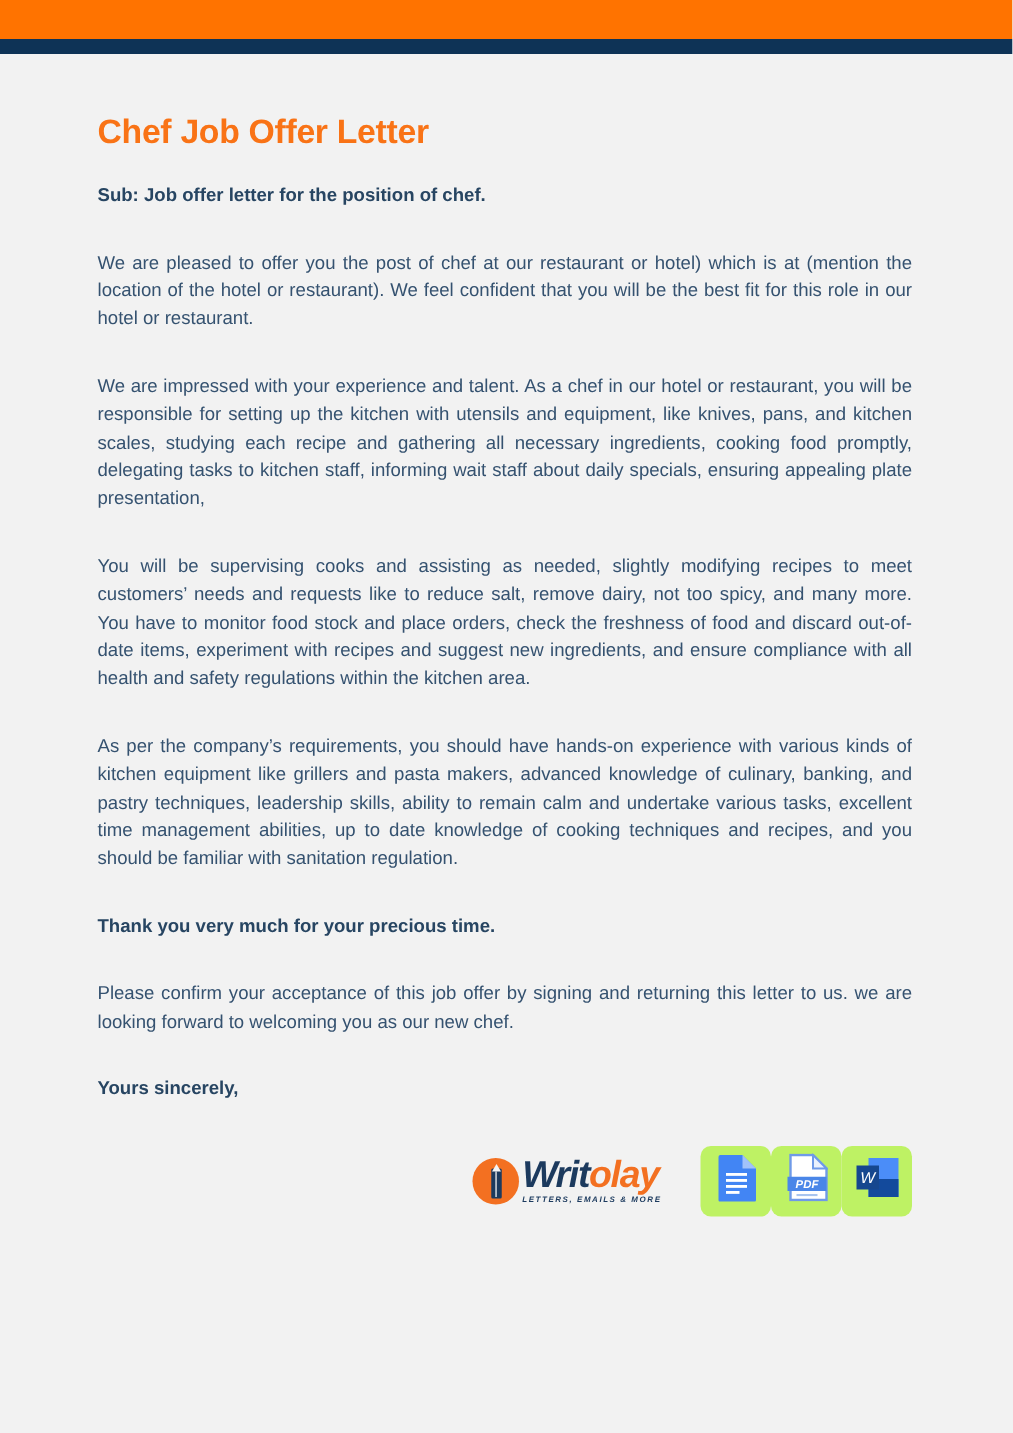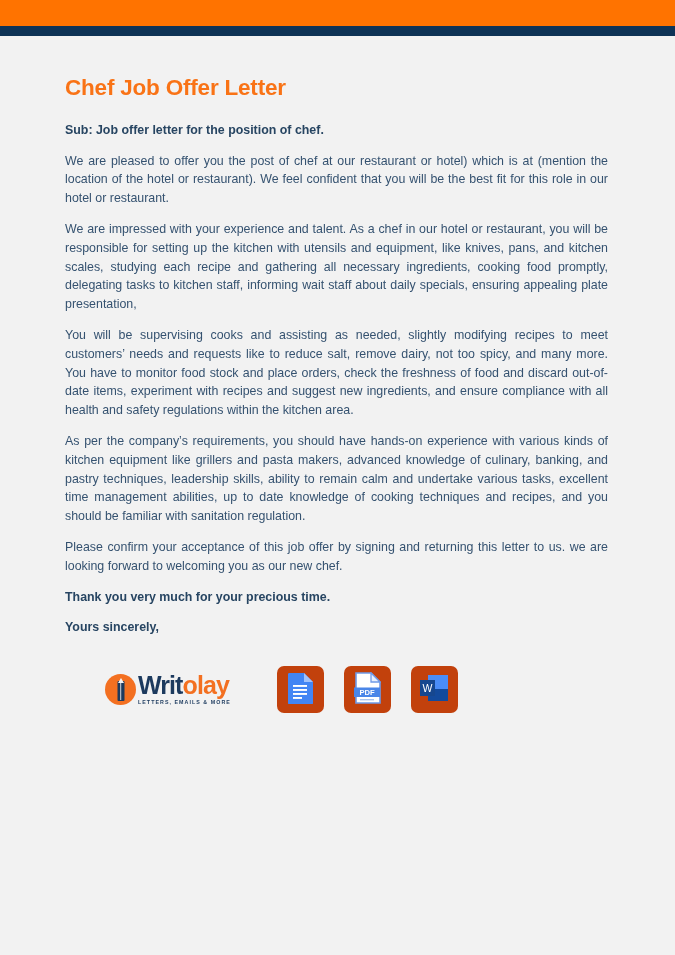--- a/index.html
+++ b/index.html
@@ -49,37 +49,38 @@
     font-weight: bold;
     margin-top: 20px;
     line-height: 1.5;
   }
 
   p.body-text {
     color: #355270;
     font-size: 12.4px;
     line-height: 18.8px;
     text-align: justify;
-    margin-top: 12px;
+    margin-top: 26px;
   }
 
   p.body-text.bold {
     font-weight: bold;
     color: #274562;
     text-align: left;
   }
 
   
   .footer {
     margin-top: 29px;
     display: flex;
     align-items: center;
-    justify-content: flex-start;
-    gap: 20px;
+    justify-content: flex-end;
+    gap: 0;
     padding-left: 40px;
+    font-style: italic;
   }
 
   .logo {
     display: flex;
     align-items: center;
     margin-right: 26px;
   }
 
   .logo-mark {
     width: 31px;
@@ -134,21 +135,21 @@
     font-size: 5.3px;
     font-weight: bold;
     letter-spacing: 1.05px;
     text-align: center;
     margin-top: 2px;
   }
 
   .file-btn {
     width: 47px;
     height: 47px;
-    background: #c2410c;
+    background: #bef264;
     border-radius: 7px;
     display: flex;
     align-items: center;
     justify-content: center;
     flex: none;
   }
 
   .ico { display: block; }
 </style>
 </head>
@@ -165,23 +166,23 @@
 
   <p class="body-text">We are pleased to offer you the post of chef at our restaurant or hotel) which is at (mention the location of the hotel or restaurant). We feel confident that you will be the best fit for this role in our hotel or restaurant.</p>
 
   <p class="body-text">We are impressed with your experience and talent. As a chef in our hotel or restaurant, you will be responsible for setting up the kitchen with utensils and equipment, like knives, pans, and kitchen scales, studying each recipe and gathering all necessary ingredients, cooking food promptly, delegating tasks to kitchen staff, informing wait staff about daily specials, ensuring appealing plate presentation,</p>
 
   <p class="body-text">You will be supervising cooks and assisting as needed, slightly modifying recipes to meet customers’ needs and requests like to reduce salt, remove dairy, not too spicy, and many more. You have to monitor food stock and place orders, check the freshness of food and discard out-of-date items, experiment with recipes and suggest new ingredients, and ensure compliance with all health and safety regulations within the kitchen area.</p>
 
 
   <p class="body-text">As per the company’s requirements, you should have hands-on experience with various kinds of kitchen equipment like grillers and pasta makers, advanced knowledge of culinary, banking, and pastry techniques, leadership skills, ability to remain calm and undertake various tasks, excellent time management abilities, up to date knowledge of cooking techniques and recipes, and you should be familiar with sanitation regulation.</p>
 
+  <p class="body-text bold">Thank you very much for your precious time.</p>
+
   <p class="body-text">Please confirm your acceptance of this job offer by signing and returning this letter to us. we are looking forward to welcoming you as our new chef.</p>
-
-  <p class="body-text bold">Thank you very much for your precious time.</p>
 
   <p class="body-text bold">Yours sincerely,</p>
 
   <div class="footer">
 
     <div class="logo">
       <div class="logo-mark">
         <div class="pencil-body"></div>
         <div class="pencil-line"></div>
         <div class="pencil-tip"></div>

